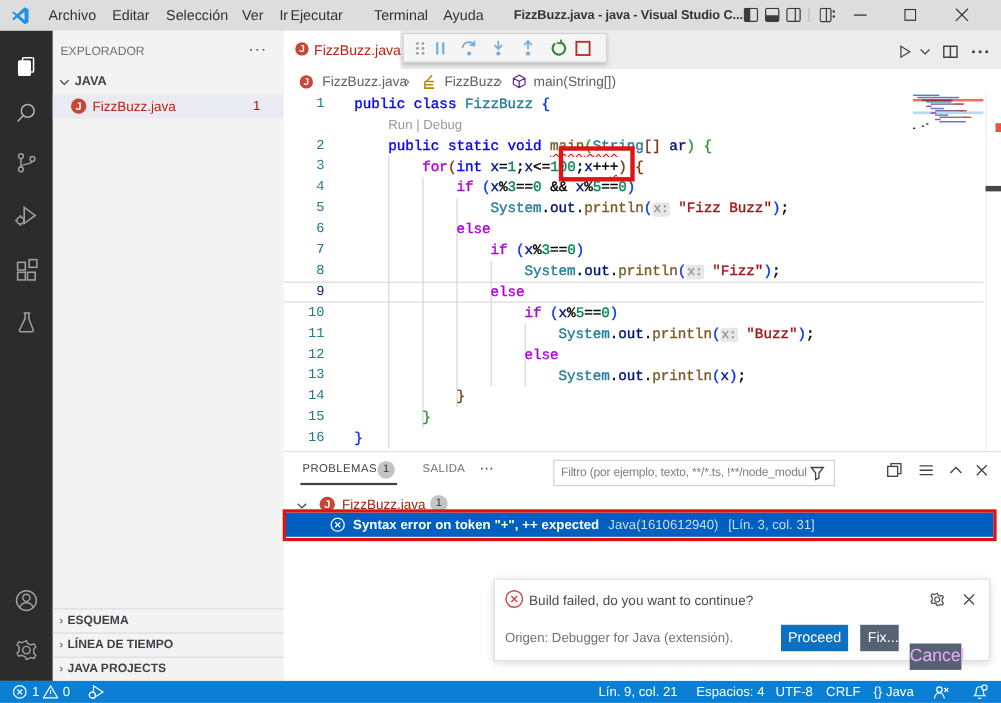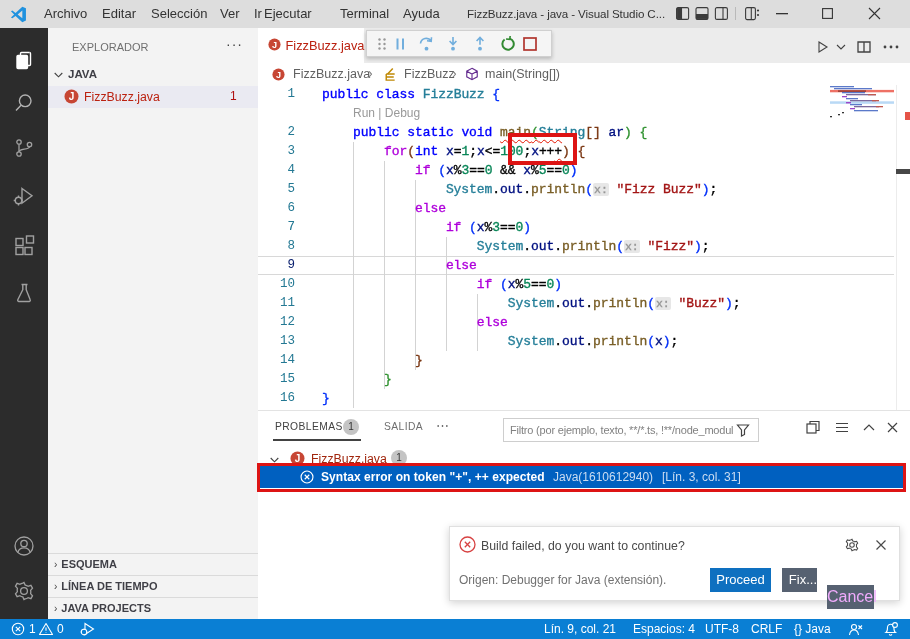--- a/index.html
+++ b/index.html
@@ -3,21 +3,21 @@
 <meta charset="utf-8">
 <style>
   * { margin:0; padding:0; box-sizing:border-box; }
   html,body { width:910px; height:639px; overflow:hidden; }
   body { font-family:"Liberation Sans", sans-serif; position:relative; background:#fff; }
   .abs { position:absolute; }
 
   
   #titlebar { left:0; top:0; width:910px; height:28px; background:#dddddd; color:#333; font-size:13px; }
   .menu { position:absolute; top:0; height:28px; line-height:28px; }
-  #wintitle { position:absolute; left:467px; top:0; height:28px; line-height:28px; color:#333; font-size:11.6px; letter-spacing:-0.1px; }
+  #wintitle { position:absolute; left:467px; top:0; height:28px; line-height:28px; color:#333; font-size:11.6px; letter-spacing:-0.1px;font-weight:bold; }
 
   
   #activitybar { left:0; top:28px; width:48px; height:591px; background:#2c2c2c; }
   .ab-icon { position:absolute; left:12px; width:24px; height:24px; }
 
   
   #sidebar { left:48px; top:28px; width:210px; height:591px; background:#f3f3f3; color:#616161; }
   .sb-sec { position:absolute; left:0; width:210px; height:22px; border-top:1px solid #dadada; font-size:11px; font-weight:bold; color:#3f3f46; line-height:21px; }
   .sb-sec .chev { margin:0 4px 0 6px; font-weight:normal; font-size:10px; color:#424242; }
 
@@ -136,21 +136,21 @@
       <circle cx="12" cy="9.5" r="3.2"></circle>
       <path d="M5.8 18.5 c1 -3.4 3.4 -4.6 6.2 -4.6 c2.8 0 5.2 1.2 6.2 4.6"></path>
   </svg>
   <svg class="ab-icon" style="top:551px" viewBox="0 0 24 24" fill="none" stroke="#a0a0a0" stroke-width="1.3">
     <circle cx="12" cy="12" r="3.4"></circle>
     <path d="M12 3.5 l1.2 2.6 a6.5 6.5 0 0 1 2.9 1.2 l2.8 -0.9 l1.6 2.8 l-1.9 2.1 a6.5 6.5 0 0 1 0 3.4 l1.9 2.1 l-1.6 2.8 l-2.8 -0.9 a6.5 6.5 0 0 1 -2.9 1.2 L12 20.5 l-1.2 -2.6 a6.5 6.5 0 0 1 -2.9 -1.2 l-2.8 0.9 l-1.6 -2.8 l1.9 -2.1 a6.5 6.5 0 0 1 0 -3.4 L3.5 7.2 l1.6 -2.8 l2.8 0.9 a6.5 6.5 0 0 1 2.9 -1.2 Z"></path>
   </svg>
 </div>
 
 <div id="sidebar" class="abs">
-  <div class="abs" style="left:24px;top:13px;font-size:11px;color:#6f6f6f">EXPLORADOR</div>
+  <div class="abs" style="left:7px;top:13px;font-size:11px;color:#6f6f6f">EXPLORADOR</div>
   <div class="abs" style="left:178px;top:8px;font-size:14px;color:#424242;letter-spacing:1px">···</div>
   <svg class="abs" style="left:6px;top:44px" width="9" height="6" viewBox="0 0 9 6" fill="none" stroke="#424242" stroke-width="1.1">
       <path d="M0.7 1 L4.5 4.8 L8.3 1"></path>
     </svg>
   <div class="abs" style="left:20px;top:40px;font-size:11.5px;font-weight:bold;color:#3f3f46">JAVA</div>
 
   <div class="abs" style="left:0;top:58px;width:210px;height:22px;background:#eaeaf2"></div>
   <svg class="abs" style="left:16px;top:61px" width="15" height="15" viewBox="0 0 15 15">
       <circle cx="7.5" cy="7.5" r="7" fill="#c74634"></circle>
       <text x="7.5" y="11" font-size="10" font-weight="bold" fill="#fff" text-anchor="middle" font-family="Liberation Sans">J</text>

